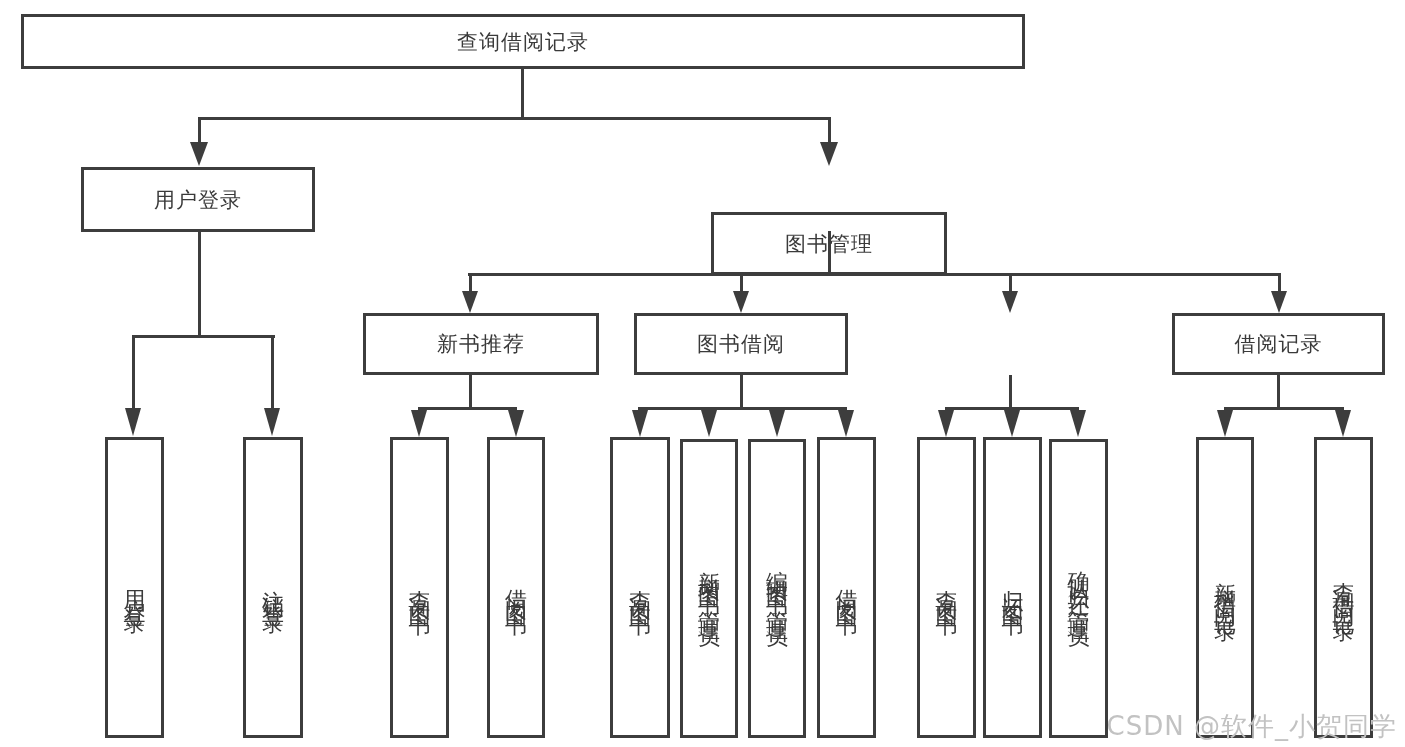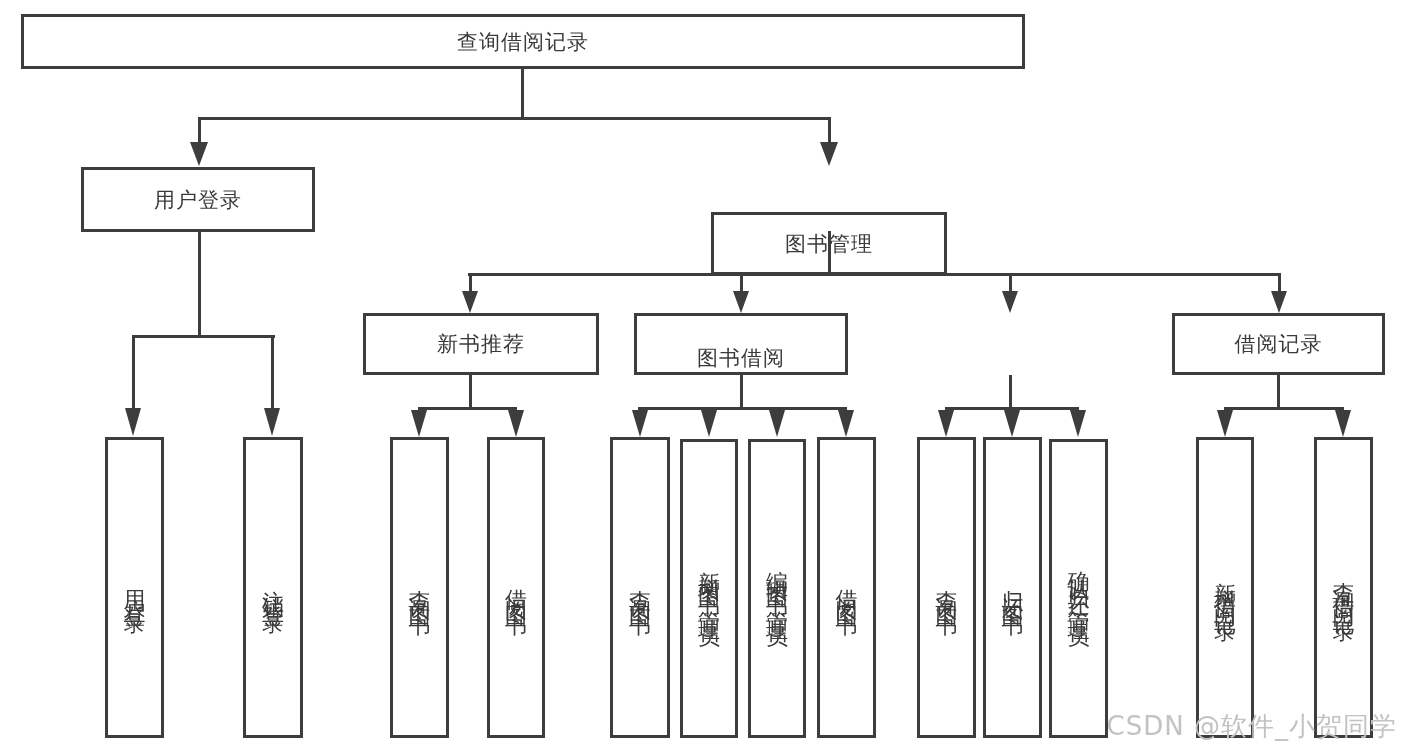--- a/index.html
+++ b/index.html
@@ -75,21 +75,21 @@
   <div class="v" style="left:740px;top:276px;height:16px;"></div>
   <div class="arr l3" style="left:733px;top:291px;"></div>
   <div class="v" style="left:1009px;top:276px;height:16px;"></div>
   <div class="arr l3" style="left:1002px;top:291px;"></div>
   <div class="v" style="left:1278px;top:276px;height:16px;"></div>
   <div class="arr l3" style="left:1271px;top:291px;"></div>
 
   <div class="box" style="left:363px;top:313px;width:236px;height:62px;">
     <span class="lbl">新书推荐</span>
   </div>
-  <div class="box" style="left:634px;top:313px;width:214px;height:62px;align-items:flex-end;">
+  <div class="box" style="left:634px;top:313px;width:214px;height:62px;">
     <span class="lbl">图书借阅</span>
   </div>
   <div class="box" style="left:1172px;top:313px;width:213px;height:62px;">
     <span class="lbl">借阅记录</span>
   </div>
 
   <div class="v" style="left:469px;top:375px;height:32px;"></div>
   <div class="h" style="left:418px;top:407px;width:99px;"></div>
   <div class="arr" style="left:411px;top:410px;"></div>
   <div class="arr" style="left:508px;top:410px;"></div>

